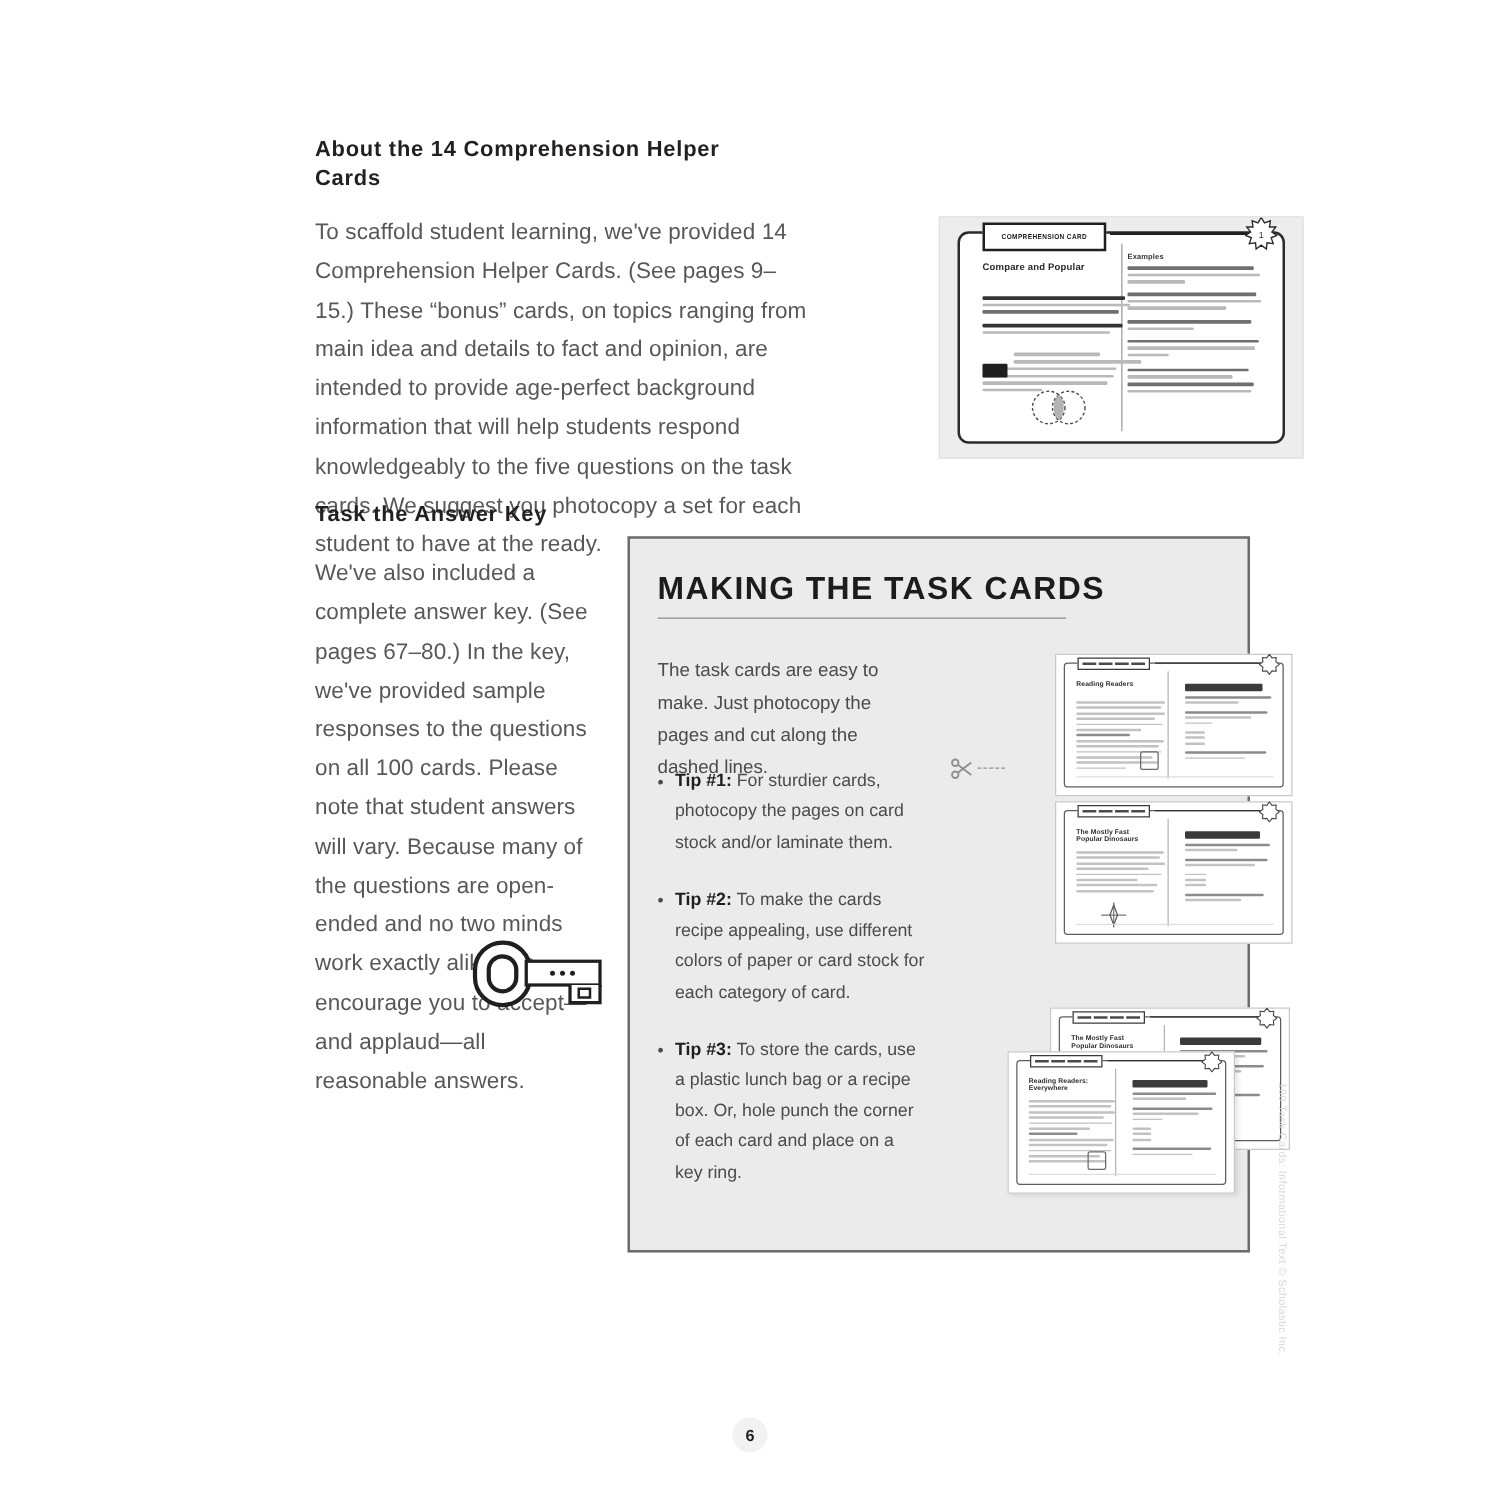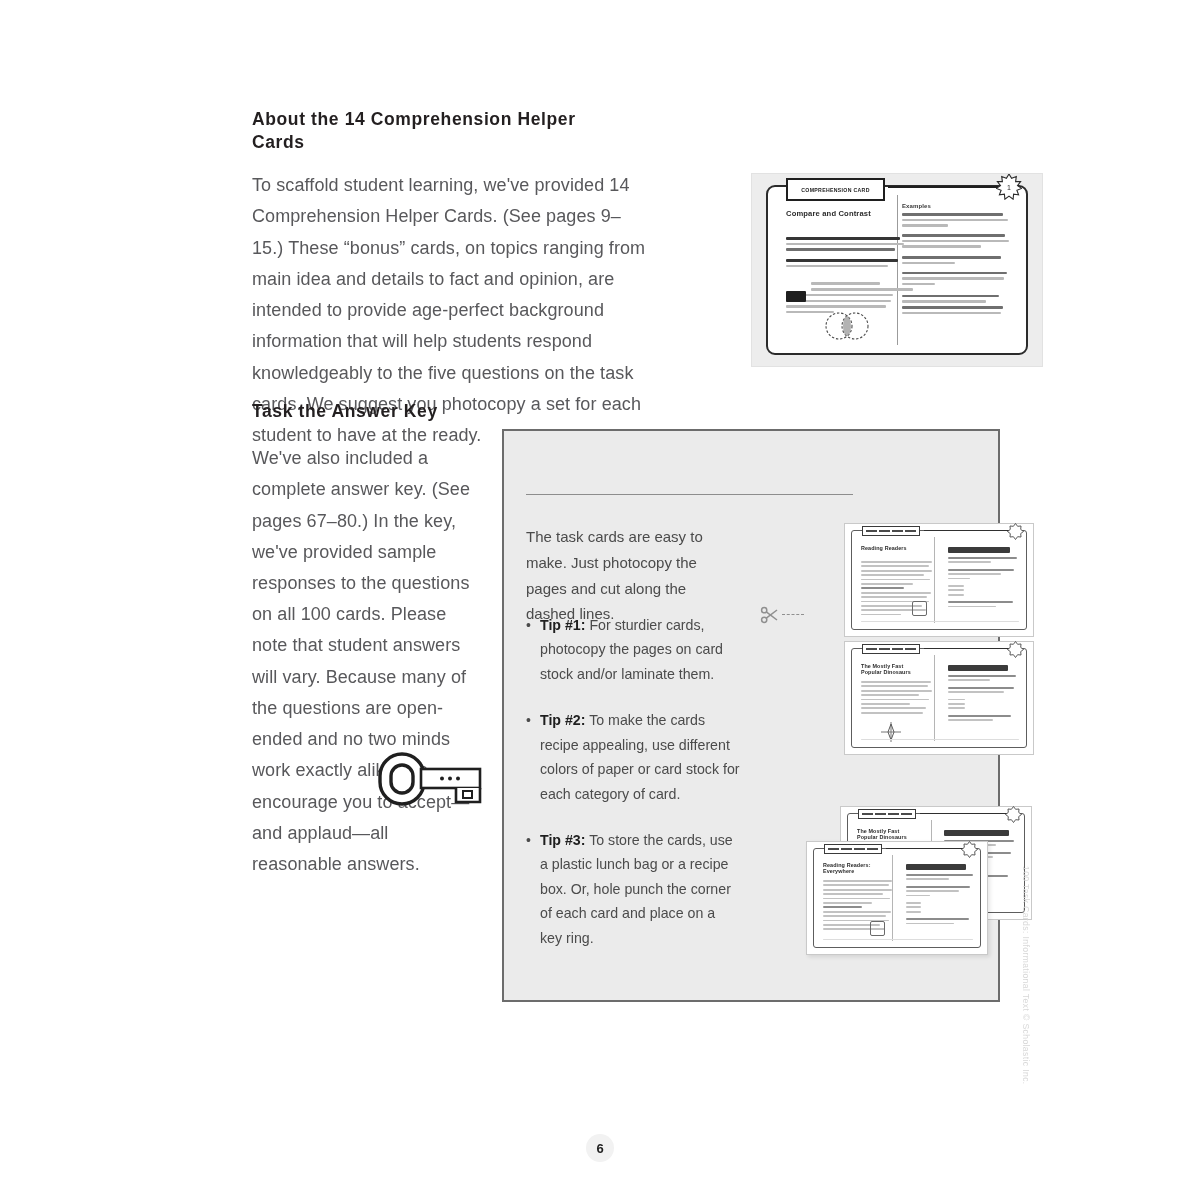--- a/index.html
+++ b/index.html
@@ -212,21 +212,21 @@
       <div class="illo-tab">
         <span>COMPREHENSION CARD</span>
       </div>
       <div class="illo-rule"></div>
 
       <svg class="star-badge" viewBox="0 0 26 26">
         <path d="M13 0 15.6 4.3 20.3 2.6 19.6 7.6 24.6 7.6 21.5 11.6 25.6 14.4 20.9 16.2 22.6 20.9 17.6 20.2 17.1 25.2 13 22.1 8.9 25.2 8.4 20.2 3.4 20.9 5.1 16.2 0.4 14.4 4.5 11.6 1.4 7.6 6.4 7.6 5.7 2.6 10.4 4.3Z" fill="#fff" stroke="#2b2b2b" stroke-width="1.1"></path>
         <text x="13" y="16" font-size="7" text-anchor="middle" fill="#2b2b2b" font-family="Liberation Sans, sans-serif">1</text>
       </svg>
 
-      <div class="illo-title">Compare and Contrast</div>
+      <div class="illo-title">Compare and Popular</div>
 
       <div class="illo-col-l">
         <div style="height:14px"></div>
         <div class="fakeline bk" style="width:96%"></div>
         <div class="fakeline" style="width:99%"></div>
         <div class="fakeline dk" style="width:92%"></div>
         <div style="height:5px"></div>
         <div class="fakeline bk" style="width:94%"></div>
         <div class="fakeline" style="width:86%"></div>
         <div style="height:12px"></div>
@@ -264,20 +264,21 @@
         <div style="height:6px"></div>
         <div class="fakeline dk" style="width:88%"></div>
         <div class="fakeline" style="width:76%"></div>
         <div class="fakeline dk" style="width:92%"></div>
         <div class="fakeline" style="width:90%"></div>
       </div>
     </div>
   </figure>
 
   <section id="makingbox">
+    <h2>MAKING THE TASK CARDS</h2>
     <div class="hr"></div>
 
     <p id="mk-intro">The task cards are easy to make. Just photocopy the pages and cut along the dashed lines.</p>
 
     <div id="tips">
       <div class="tip">
         <span class="dot">•</span>
         <b>Tip #1:</b><span> For sturdier cards, photocopy the pages on card stock and/or laminate them.</span>
       </div>
       <div class="tip">

